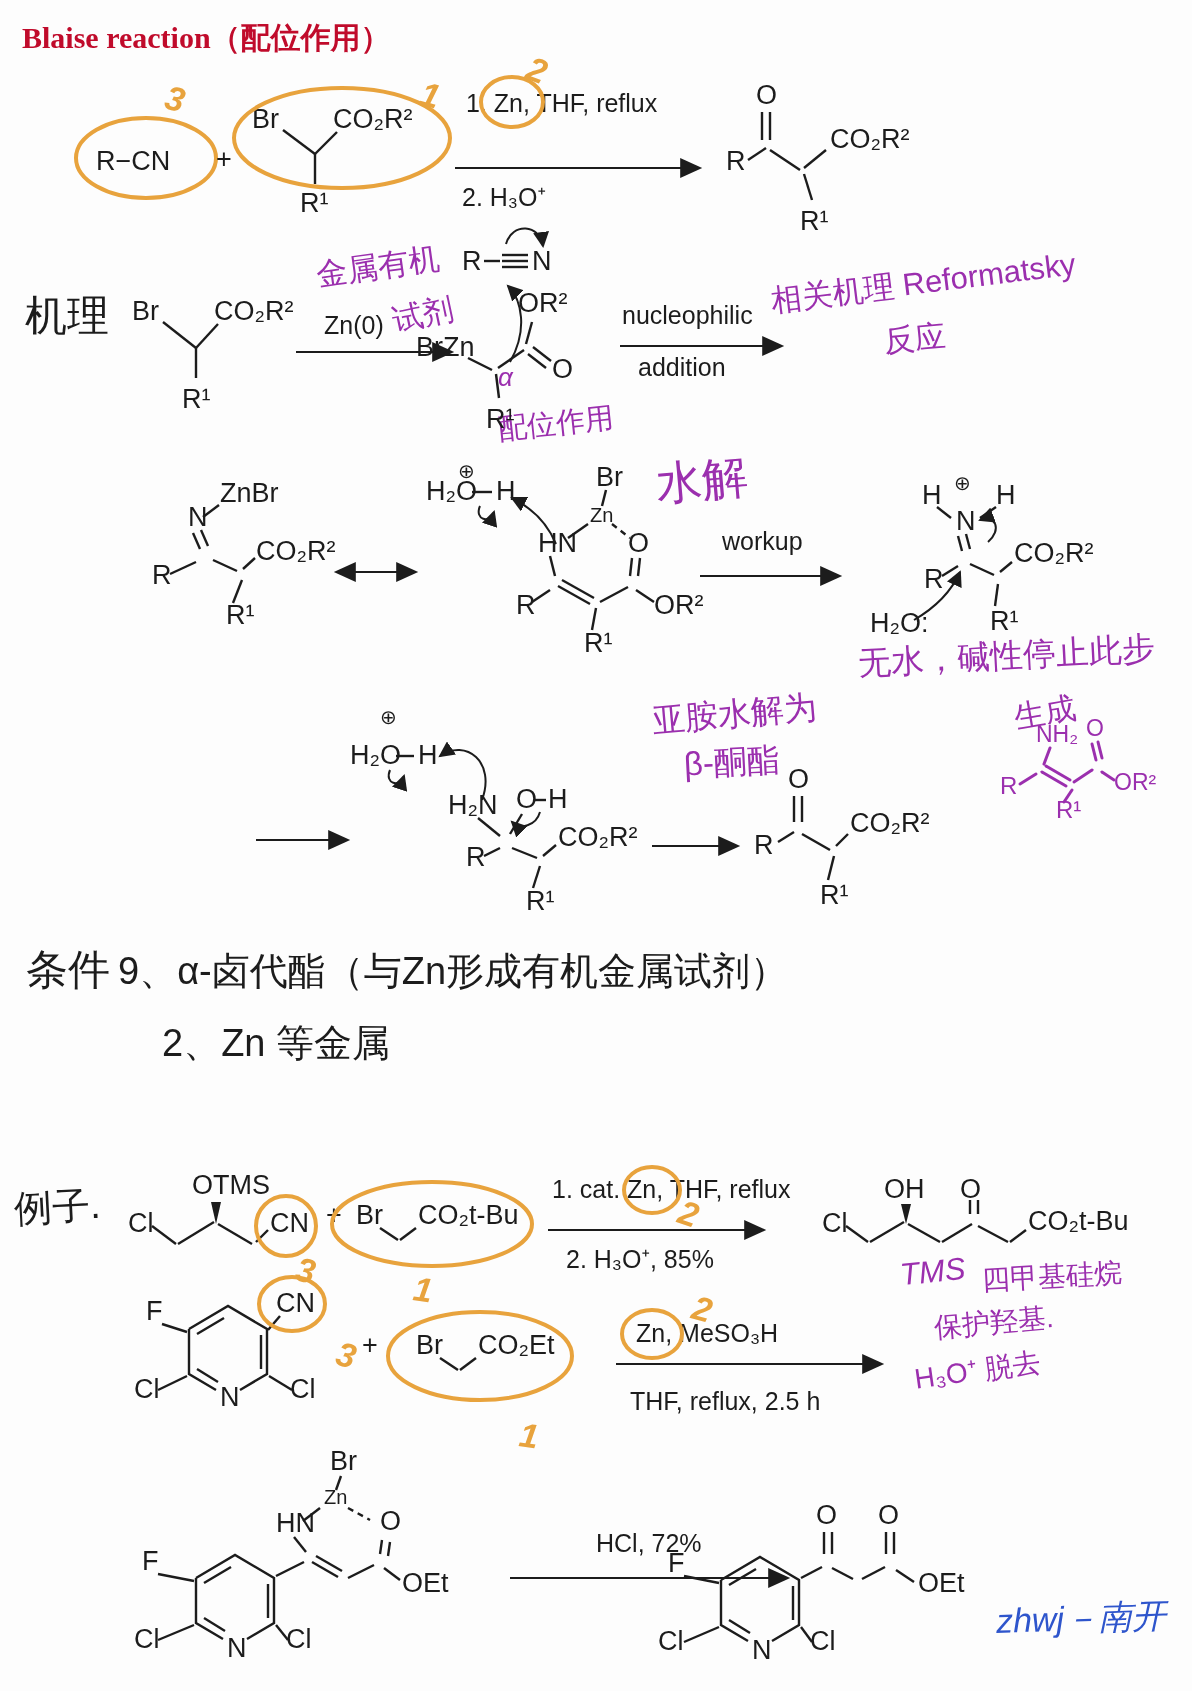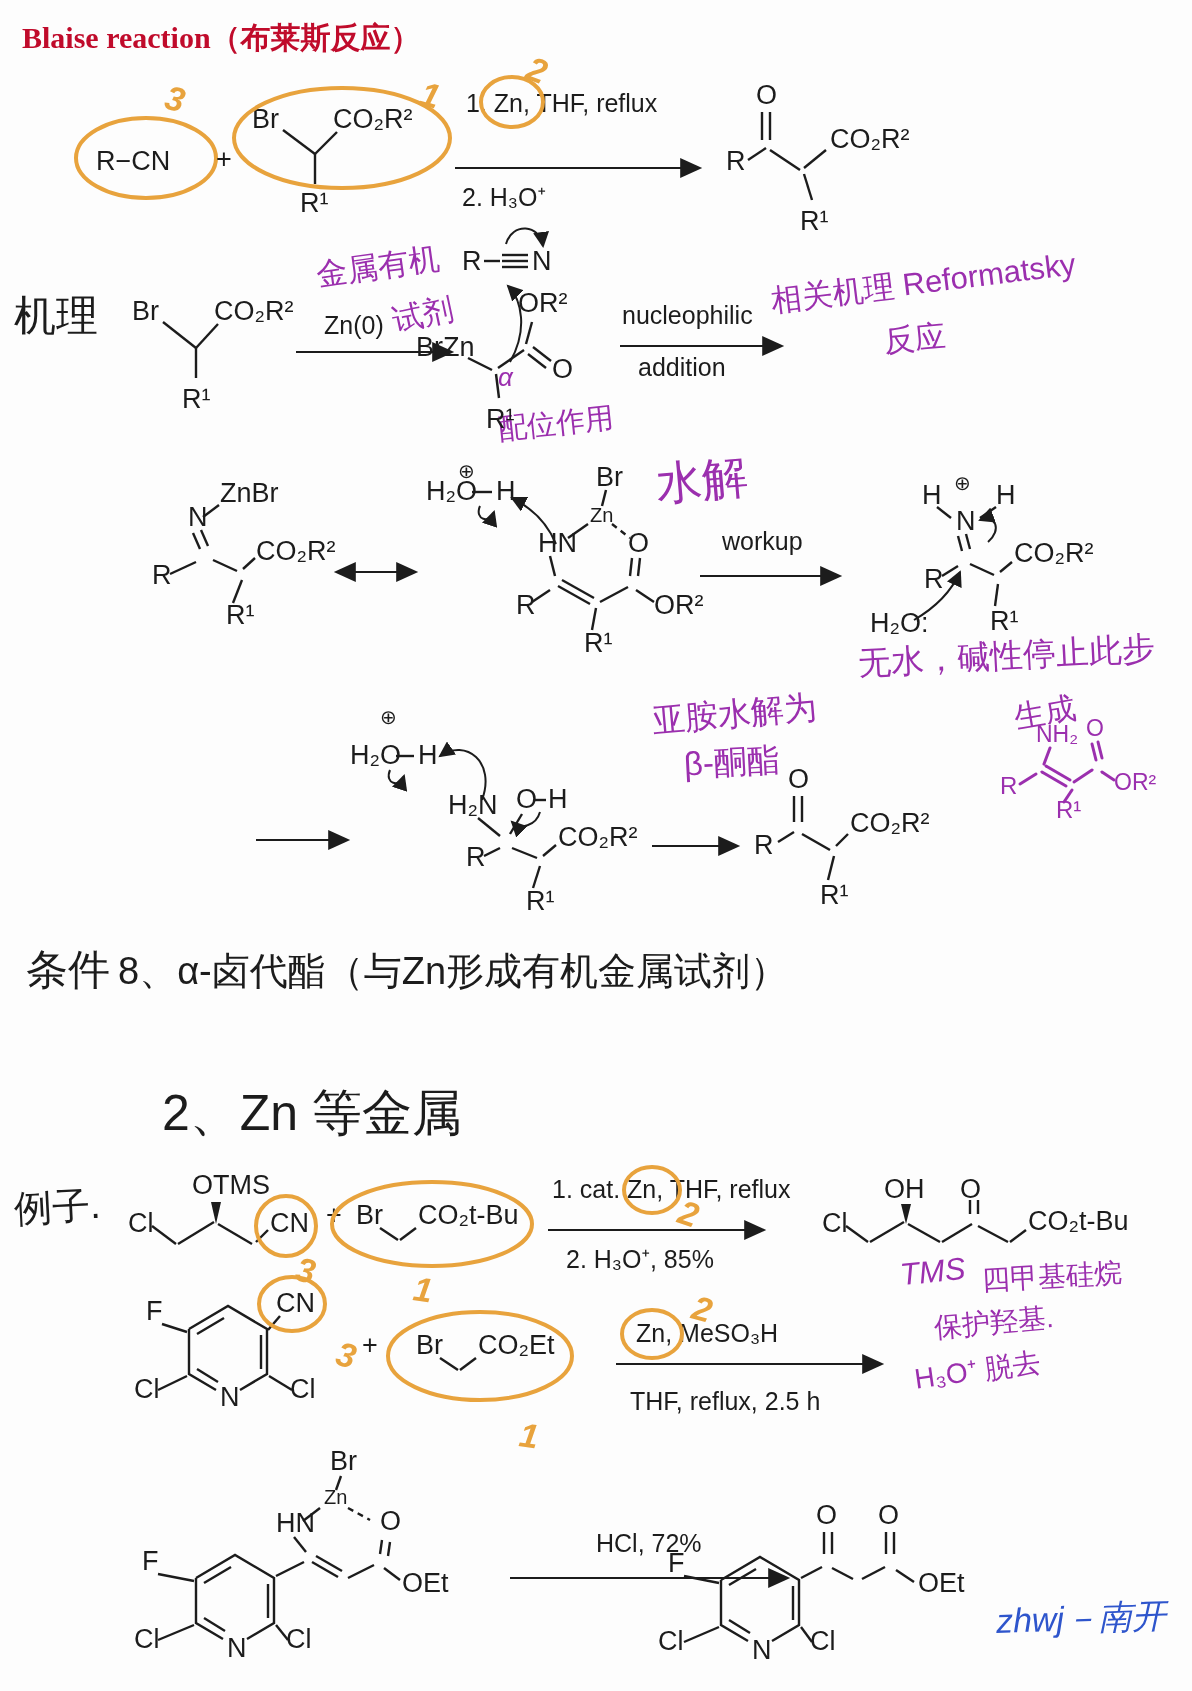--- a/index.html
+++ b/index.html
@@ -23,37 +23,37 @@
 .curve{stroke:#1c1c1c;stroke-width:2;fill:none}
 .hl{stroke:#e8a33d;stroke-width:4;fill:none;stroke-linecap:round}
 .pb{stroke:#9b2fae;stroke-width:3;fill:none;stroke-linecap:round}
 .wedge{fill:#1c1c1c}
 </style>
 </head>
 <body>
 
 <div class="page">
 
-  <div class="title">Blaise reaction（布莱斯反应）</div>
-
-  <div class="hw" style="left:14px;top:288px;font-size:42px">机理</div>
+  <div class="title">Blaise reaction（配位作用）</div>
+
+  <div class="hw" style="left:25px;top:288px;font-size:42px">机理</div>
   <div class="hw purple" style="left:316px;top:246px;font-size:31px;transform:rotate(-8deg)">金属有机</div>
   <div class="hw purple" style="left:392px;top:294px;font-size:31px;transform:rotate(-12deg)">试剂</div>
   <div class="hw purple" style="left:770px;top:262px;font-size:31px;transform:rotate(-7deg)">相关机理 Reformatsky</div>
   <div class="hw purple" style="left:884px;top:318px;font-size:31px;transform:rotate(-5deg)">反应</div>
   <div class="hw purple" style="left:498px;top:404px;font-size:29px;transform:rotate(-6deg)">配位作用</div>
   <div class="hw purple" style="left:656px;top:450px;font-size:46px;transform:rotate(-5deg)">水解</div>
   <div class="hw purple" style="left:858px;top:634px;font-size:33px;transform:rotate(-3deg)">无水，碱性停止此步</div>
   <div class="hw purple" style="left:1014px;top:692px;font-size:31px;transform:rotate(-10deg)">生成</div>
   <div class="hw purple" style="left:652px;top:692px;font-size:33px;transform:rotate(-5deg)">亚胺水解为</div>
   <div class="hw purple" style="left:684px;top:740px;font-size:33px;transform:rotate(-3deg)">β-酮酯</div>
 
   <div class="hw" style="left:26px;top:942px;font-size:42px">条件</div>
-  <div class="hw" style="left:118px;top:946px;font-size:38px">8、α-卤代酯（与Zn形成有机金属试剂）</div>
-  <div class="hw" style="left:162px;top:1080px;font-size:50px">2、Zn 等金属</div>
+  <div class="hw" style="left:118px;top:946px;font-size:38px">9、α-卤代酯（与Zn形成有机金属试剂）</div>
+  <div class="hw" style="left:162px;top:1018px;font-size:38px">2、Zn 等金属</div>
 
   <div class="hw" style="left:14px;top:1182px;font-size:38px;transform:rotate(-3deg)">例子.</div>
   <div class="hw purple" style="left:900px;top:1254px;font-size:31px;font-style:italic;transform:rotate(-6deg)">TMS</div>
   <div class="hw purple" style="left:982px;top:1258px;font-size:28px;transform:rotate(-3deg)">四甲基硅烷</div>
   <div class="hw purple" style="left:934px;top:1304px;font-size:28px;transform:rotate(-5deg)">保护羟基.</div>
   <div class="hw purple" style="left:914px;top:1350px;font-size:28px;transform:rotate(-8deg)">H₃O⁺ 脱去</div>
   <div class="hw blue" style="left:996px;top:1596px;font-size:34px;font-style:italic;transform:rotate(-2deg)">zhwj－南开</div>
 
   <svg class="layer" width="1192" height="1691" viewBox="0 0 1192 1691">
     <defs>

